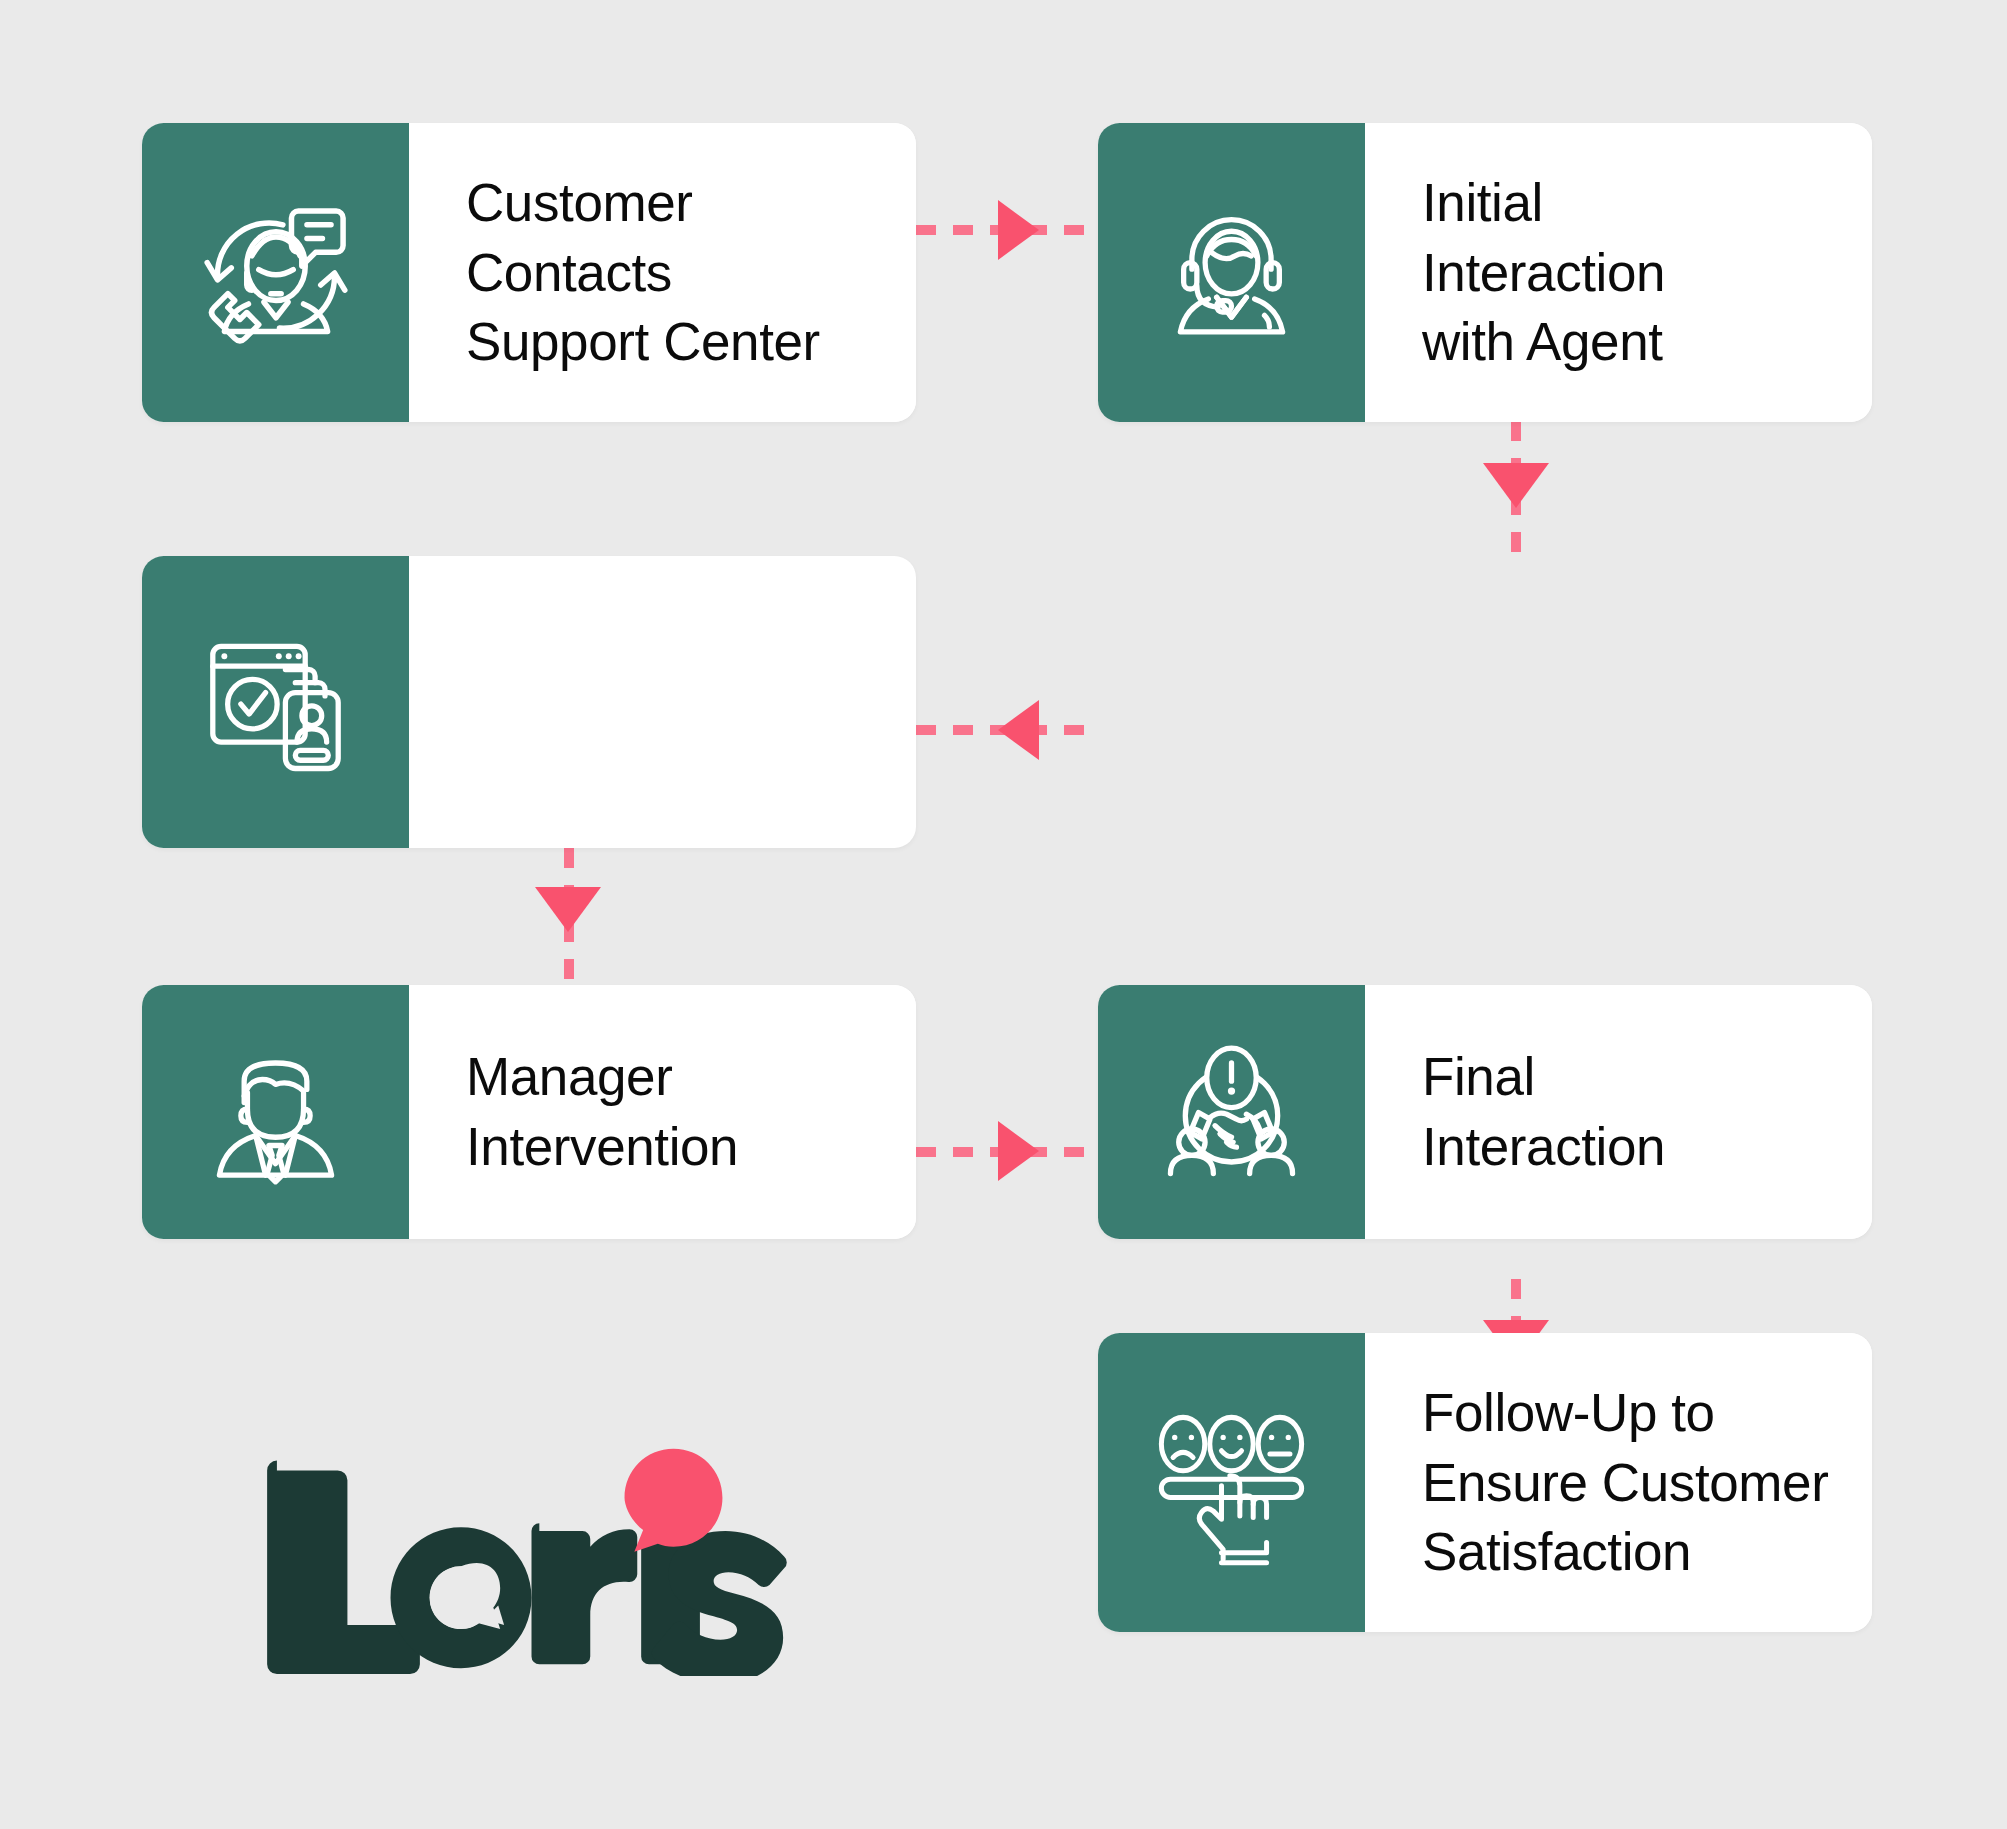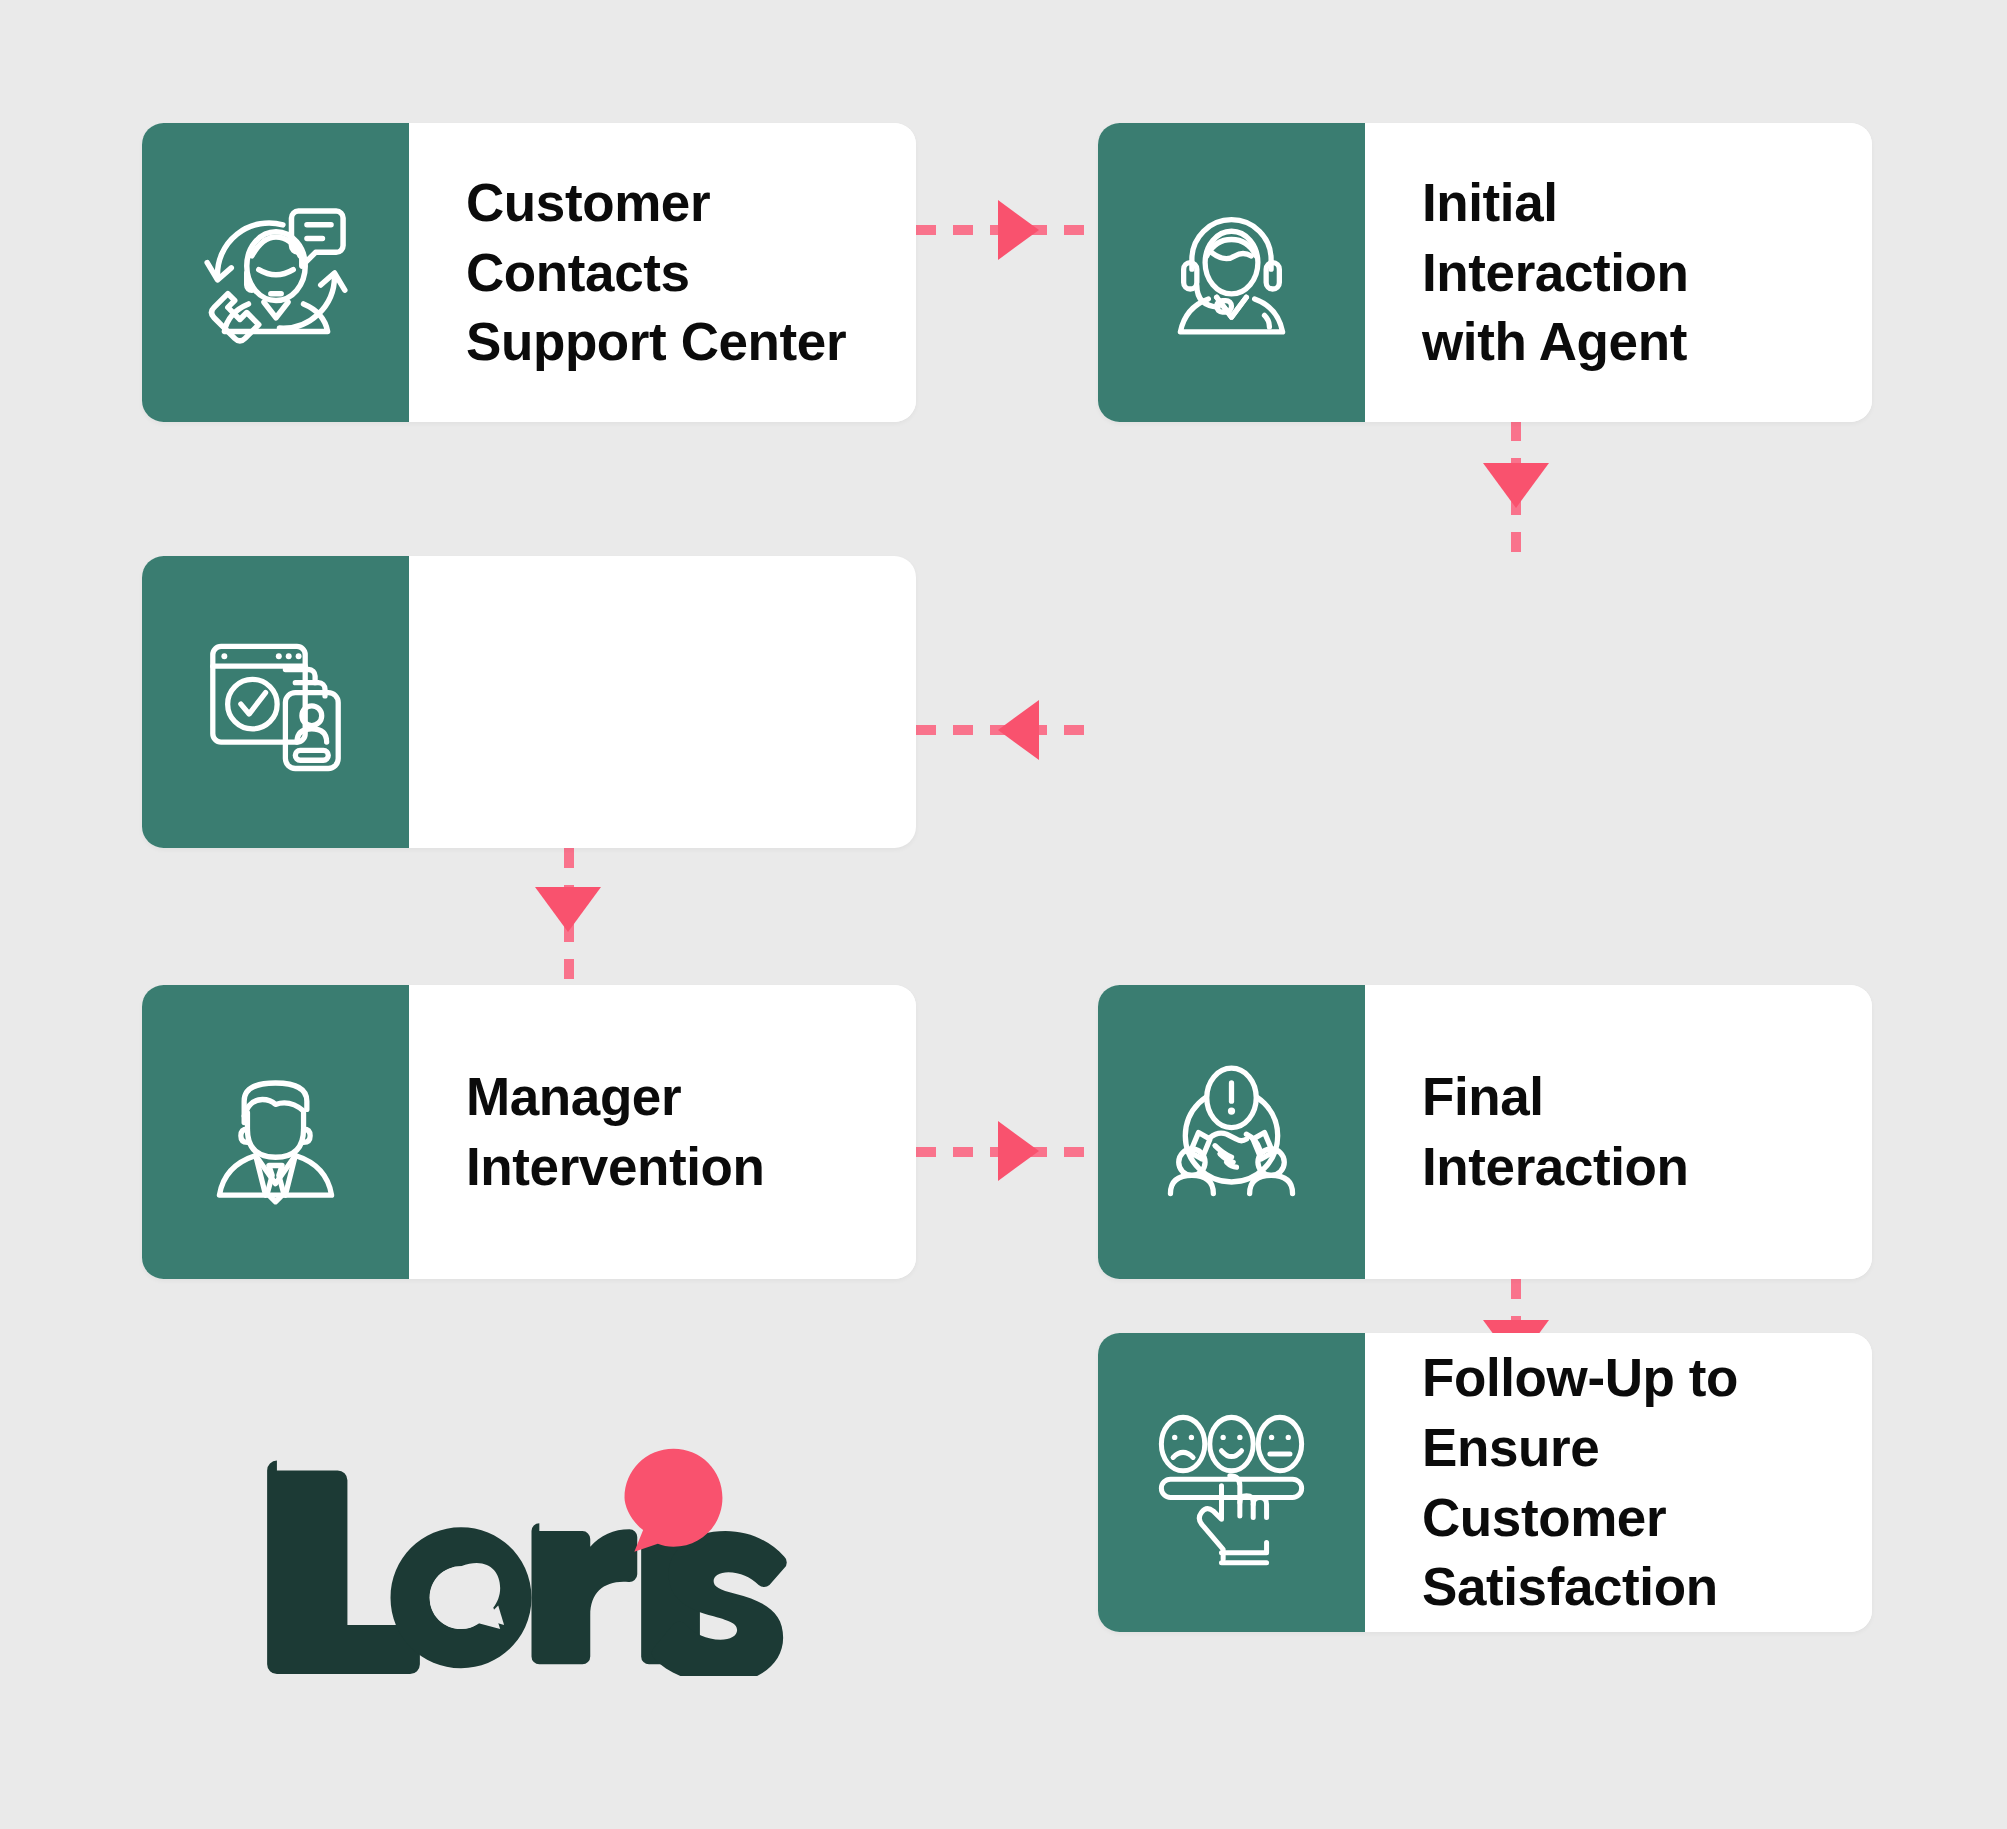--- a/index.html
+++ b/index.html
@@ -47,33 +47,33 @@
     flex: 1 1 auto;
     background: #ffffff;
     display: flex;
     align-items: center;
     padding-left: 57px;
     padding-right: 23.5px;
   }
   .card-label {
     font-size: 53px;
     line-height: 1.32;
-    font-weight: 700;
+    font-weight: 400;
     color: #0b0b0b;
     letter-spacing: -0.4px;
     white-space: pre-line;
     font-family: "Liberation Sans", sans-serif;
   }
 
   
   .col-left  { left: 142px;  width: 774px; }
   .col-right { left: 1098px; width: 774px; }
   .row-1 { top: 123px;  height: 299px; }
   .row-2 { top: 556px;  height: 292px; }
-  .row-3 { top: 985px; height: 294px; }
+  .row-3 { top: 985px; height: 254px; }
   .row-4 { top: 1333px; height: 299px; }
 
   
   .conn {
     position: absolute;
   }
   .conn-h {
     height: 9.8px;
     background-image: repeating-linear-gradient(
       to right,

